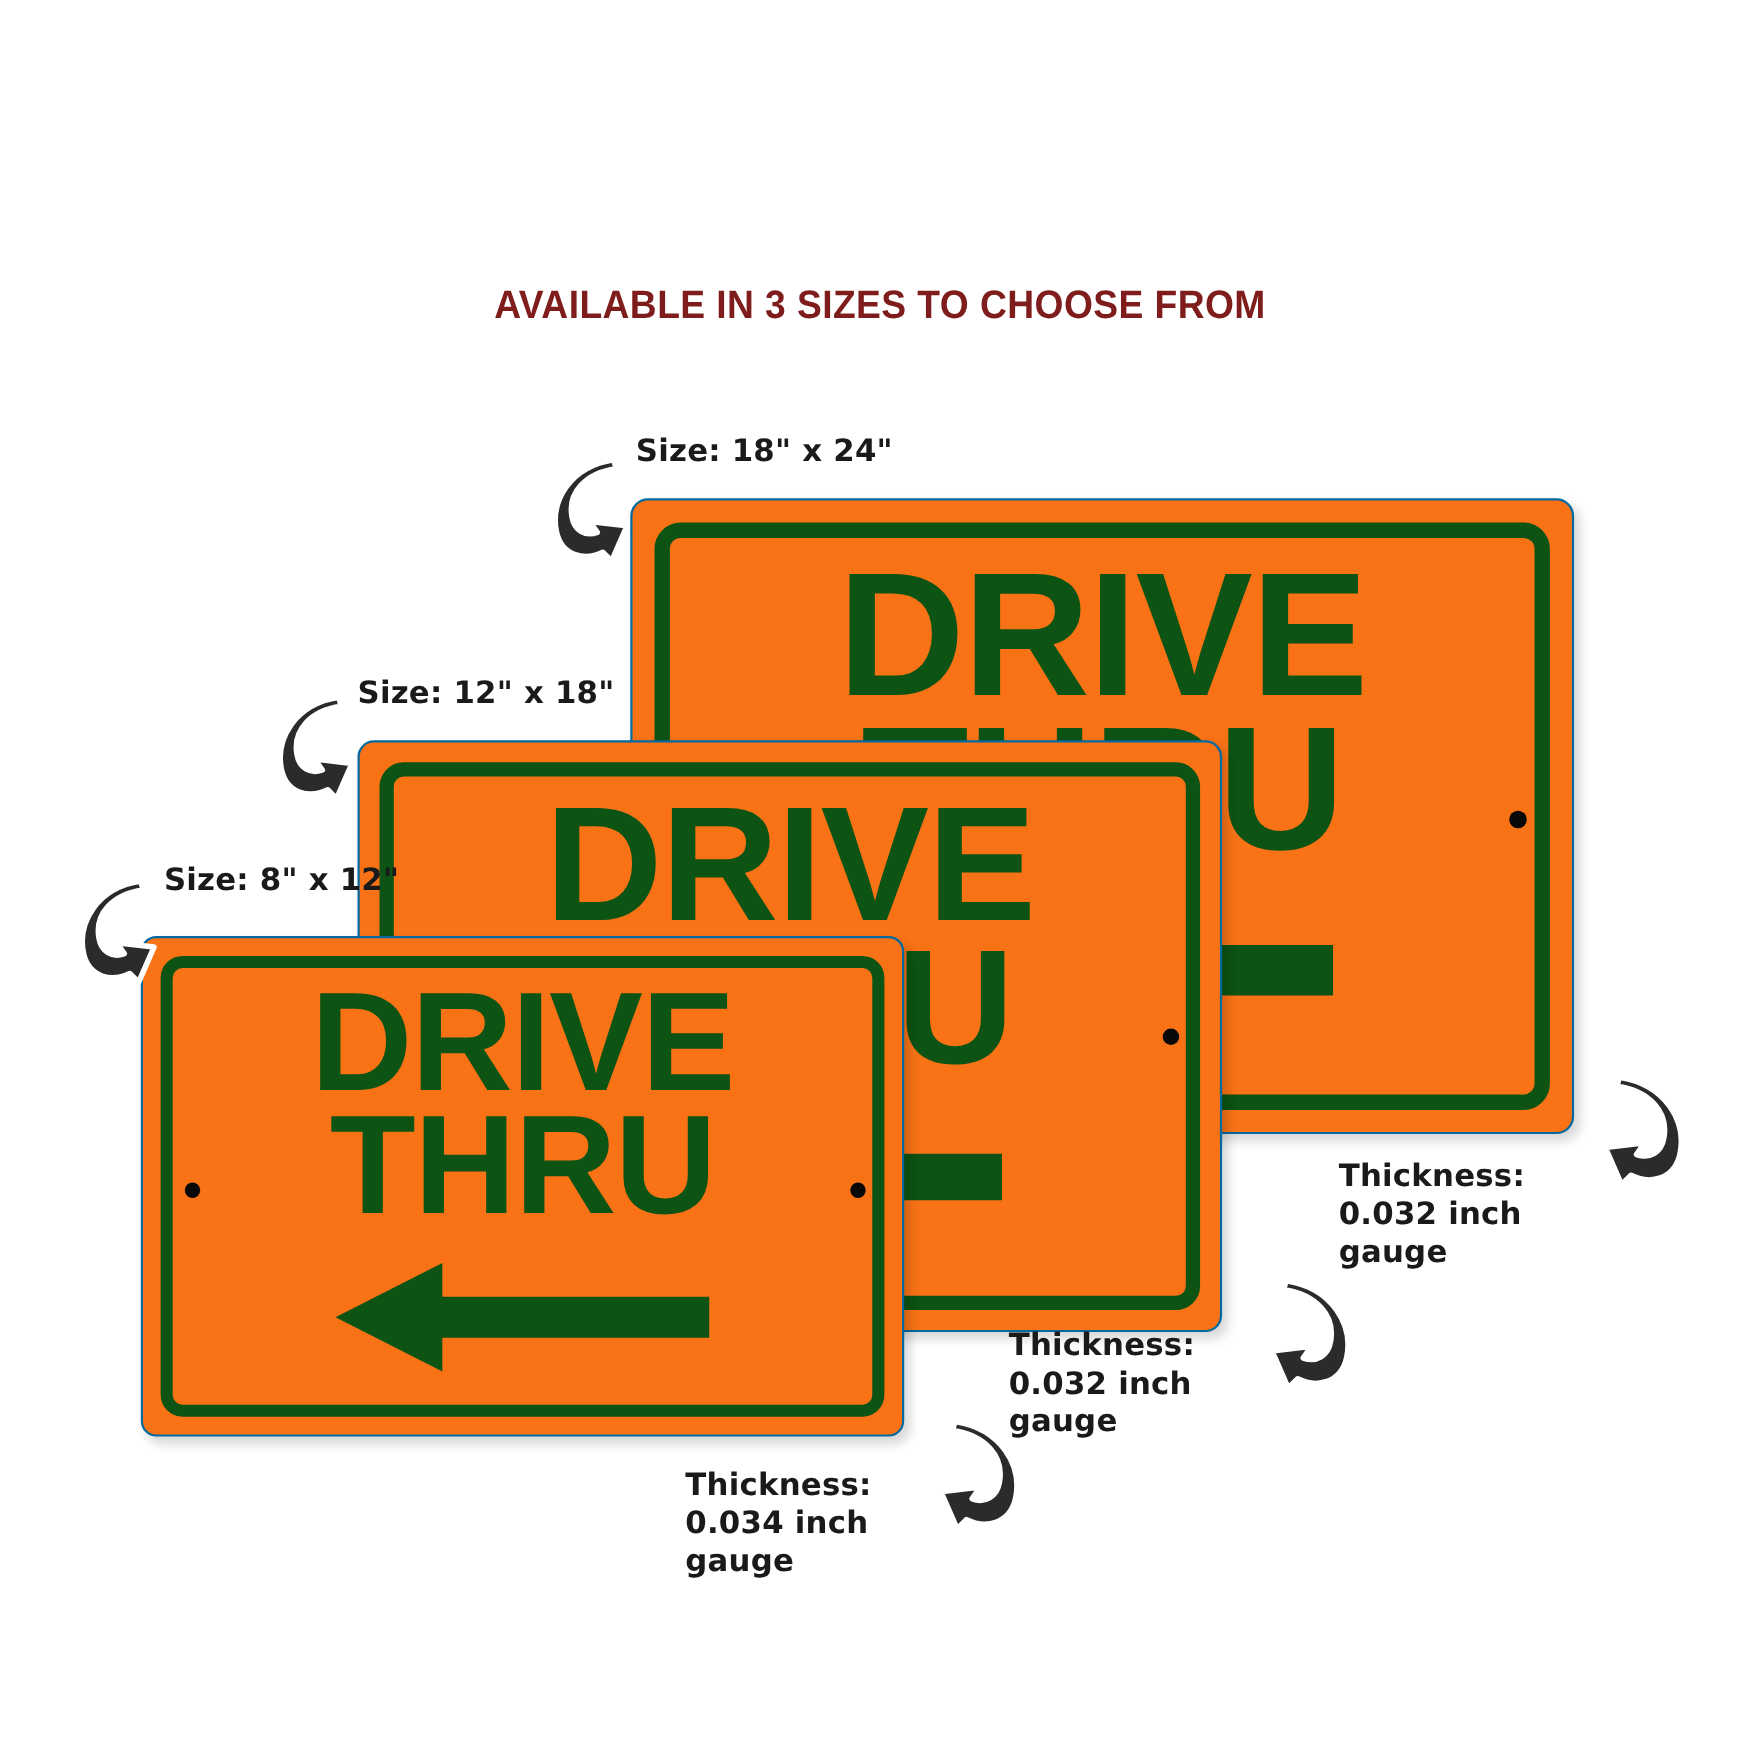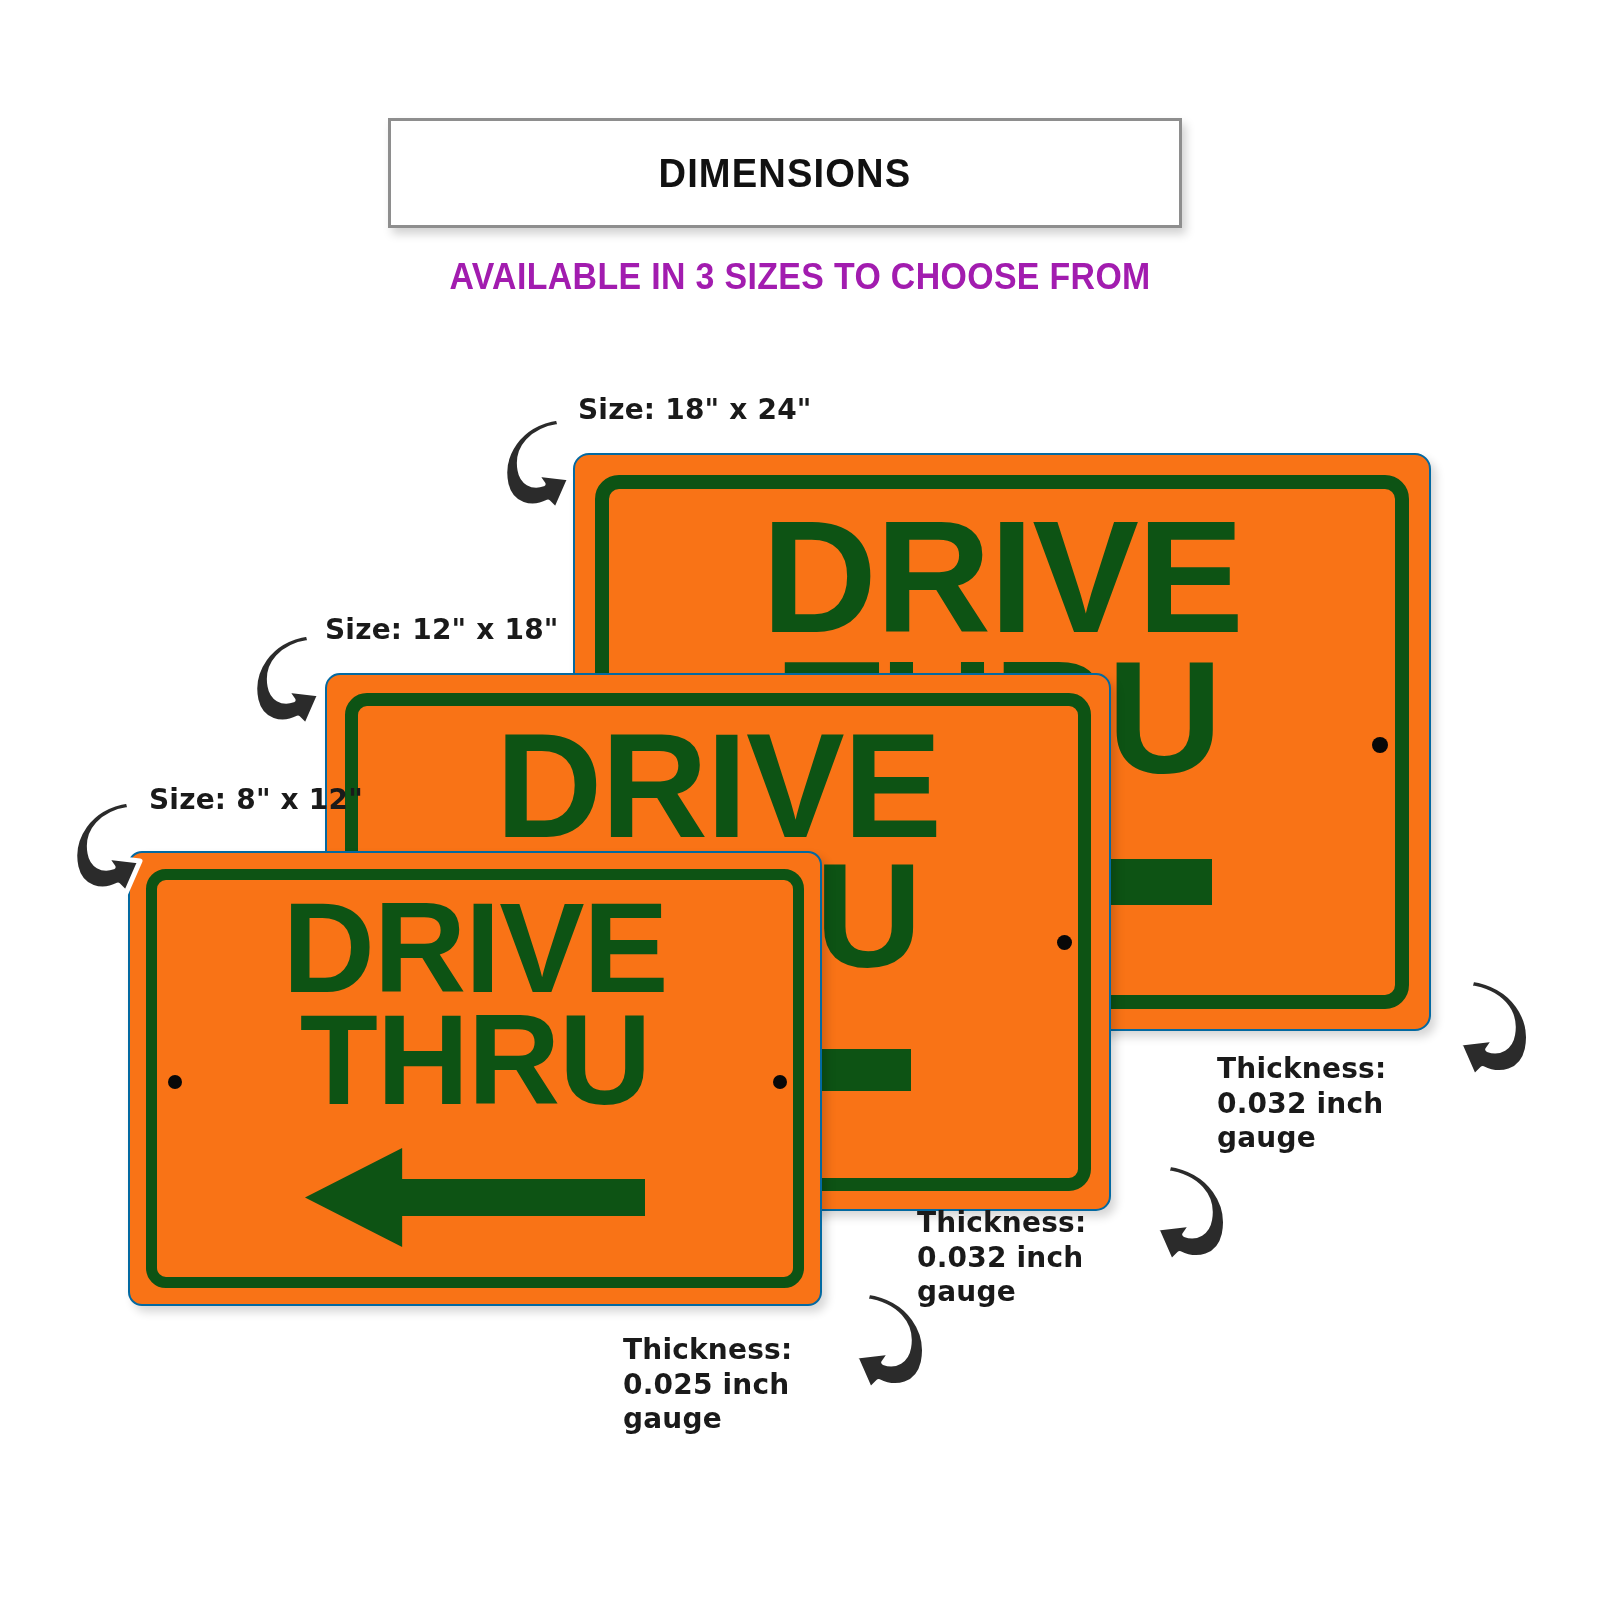--- a/index.html
+++ b/index.html
@@ -50,21 +50,21 @@
   .subtitle {
     position: absolute;
     left: 0;
     top: 256px;
     width: 1600px;
     text-align: center;
     font-family: "Liberation Sans", sans-serif;
     font-weight: bold;
     font-size: 36px;
     letter-spacing: 0.4px;
-    color: #a21caf;
+    color: #7f1d1d;
   }
   .subtitle span { display: inline-block; transform: scaleX(0.94); }
 
   
   .sign {
     position: absolute;
     background: #f97316;
     border: 2px solid #0369a1;
     box-sizing: border-box;
     overflow: hidden;
@@ -179,23 +179,20 @@
   #thick-m-text  { left: 917px;  top: 1206px; }
   #thick-m-arrow { left: 1137px; top: 1157px; }
   #thick-s-text  { left: 623px;  top: 1333px; }
   #thick-s-arrow { left: 836px;  top: 1285px; }
 </style>
 </head>
 <body>
 
 <div class="canvas">
 
-  <div class="dim-box">
-    <div class="dim-title">DIMENSIONS</div>
-  </div>
 
   <div class="subtitle">
     <span>AVAILABLE IN 3 SIZES TO CHOOSE FROM</span>
   </div>
 
   <div class="sign" id="sign-large">
     <div class="sign-inner"></div>
     <div class="sign-text l1">DRIVE</div>
     <div class="sign-text l2">THRU</div>
     <div class="arrow-wrap">
@@ -282,21 +279,21 @@
   </div>
   <div class="curve-arrow" id="thick-m-arrow">
     <svg width="98" height="108" viewBox="0 0 92 100" aria-hidden="true" style="transform:scaleX(-1)">
       <path d="M62 6 C22 12 4 44 10 72 C15 94 36 98 52 90 L60 98 L74 66 L40 62 L47 72 C36 76 26 70 24 58 C20 36 36 18 64 14 Z" fill="#2b2b2b" stroke="#ffffff" stroke-width="5" stroke-linejoin="round"></path>
     </svg>
   </div>
 
   <div class="callout" id="thick-s-text">
     <div class="callout-text two-line">
       <span>Thickness:</span><br>
-      <span>0.025 inch gauge</span>
+      <span>0.034 inch gauge</span>
     </div>
   </div>
   <div class="curve-arrow" id="thick-s-arrow">
     <svg width="98" height="108" viewBox="0 0 92 100" aria-hidden="true" style="transform:scaleX(-1)">
       <path d="M62 6 C22 12 4 44 10 72 C15 94 36 98 52 90 L60 98 L74 66 L40 62 L47 72 C36 76 26 70 24 58 C20 36 36 18 64 14 Z" fill="#2b2b2b" stroke="#ffffff" stroke-width="5" stroke-linejoin="round"></path>
     </svg>
   </div>
 
 </div>
 

